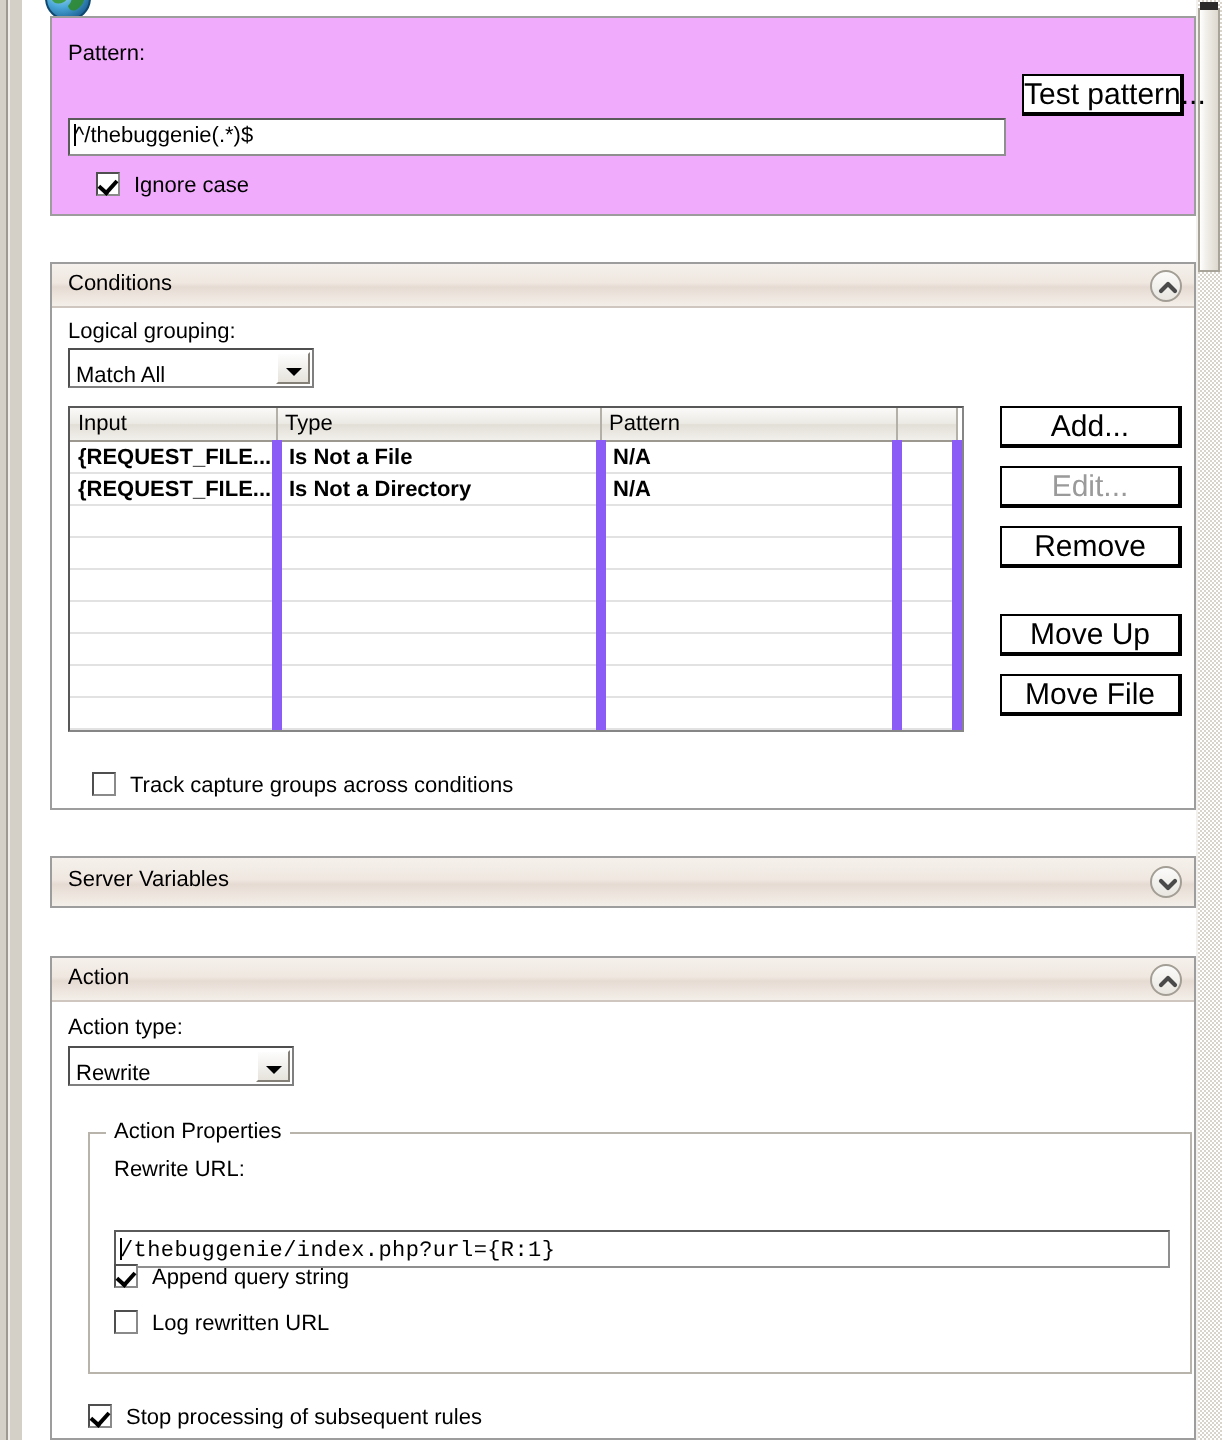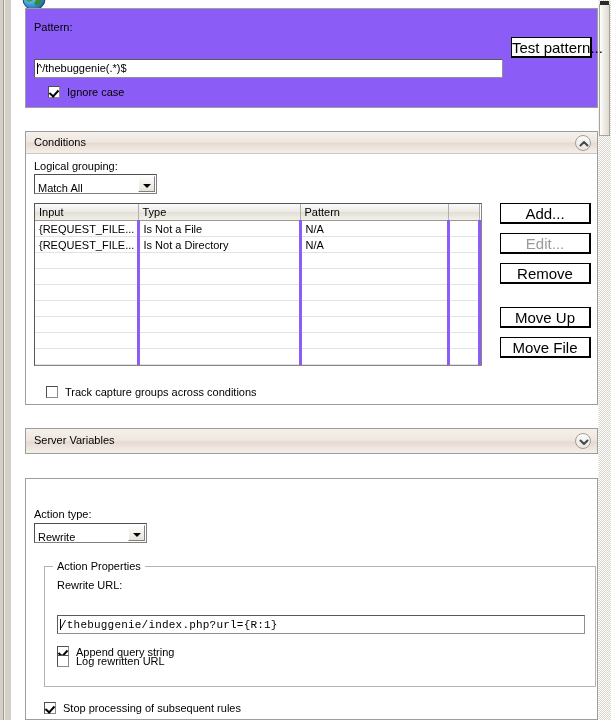--- a/index.html
+++ b/index.html
@@ -78,21 +78,21 @@
   
   #globe {
     position: absolute;
     left: 9px; top: -13px;
     width: 24px; height: 24px;
   }
 
   
   .panel {
     position: absolute;
-    background: #8b5cf6;
+    background: #f0abfc;
     border: 1px solid #9d9d9d;
     box-sizing: border-box;
   }
 
   
   .section {
     position: absolute;
     border: 1px solid #9d9d9d;
     background: #ffffff;
     box-sizing: border-box;
@@ -263,29 +263,30 @@
     text-align: left;
     font-weight: normal;
     padding: 2px 0 2px 4px;
     height: 16px;
     box-sizing: border-box;
     color: #000;
     white-space: nowrap;
     overflow: hidden;
   }
   .grid td {
-    border-right: 3px solid #8b5cf6;
+    border-right: 5px solid #8b5cf6;
     border-bottom: 1px solid #e2e2e2;
     padding: 1px 0 1px 4px;
     height: 16px;
     box-sizing: border-box;
     color: #000;
     white-space: nowrap;
     overflow: hidden;
     background: #ffffff;
+    font-weight: bold;
   }
 
   
   .groupbox {
     position: absolute;
     border: 1px solid #b8b4ac;
     box-sizing: border-box;
     background: transparent;
   }
   .groupbox-title {
@@ -446,38 +447,46 @@
       <span class="chev-btn" style="top:4px;">
         <svg width="12" height="12" viewBox="0 0 12 12">
           <path d="M2.5 4.5 L6 8 L9.5 4.5" fill="none" stroke="#4a4a4a" stroke-width="2.1" stroke-linecap="round" stroke-linejoin="round"></path>
         </svg>
       </span>
     </div>
   </div>
 
   <div class="section" style="left:12px; top:478px; width:573px; height:242px;">
 
+    <div class="section-header">
+      <span class="section-title">Action</span>
+      <span class="chev-btn">
+        <svg width="12" height="12" viewBox="0 0 12 12">
+          <path d="M2.5 7.5 L6 4 L9.5 7.5" fill="none" stroke="#4a4a4a" stroke-width="2.1" stroke-linecap="round" stroke-linejoin="round"></path>
+        </svg>
+      </span>
+    </div>
 
     <div class="lbl" style="left:8px; top:29px;">Action type:</div>
 
     <div class="combo" style="left:8px; top:44px; width:113px; height:20px;">
       <span class="combo-text">Rewrite</span>
       <span class="combo-arrow"></span>
     </div>
 
     <div class="groupbox" style="left:18px; top:87px; width:552px; height:121px;">
       <span class="groupbox-title">Action Properties</span>
 
       <div class="lbl" style="left:12px; top:12px;">Rewrite URL:</div>
 
       <div class="textbox mono" style="left:12px; top:26px; width:528px; height:19px; padding-top:3px;">
         <span class="caret"></span><span>/thebuggenie/index.php?url={R:1}</span>
       </div>
 
-      <div class="cb-row" style="left:12px; top:79px;">
+      <div class="cb-row" style="left:12px; top:65px;">
         <span class="cb-box checked"></span><span class="cb-label">Append query string</span>
       </div>
 
       <div class="cb-row" style="left:12px; top:88px;">
         <span class="cb-box"></span><span class="cb-label">Log rewritten URL</span>
       </div>
     </div>
 
     <div class="cb-row" style="left:18px; top:223px;">
       <span class="cb-box checked"></span><span class="cb-label">Stop processing of subsequent rules</span>

